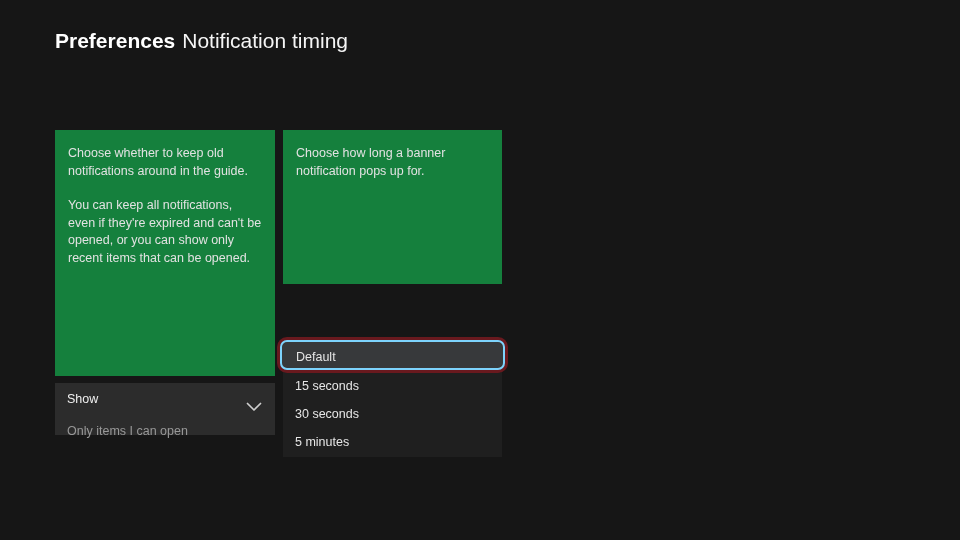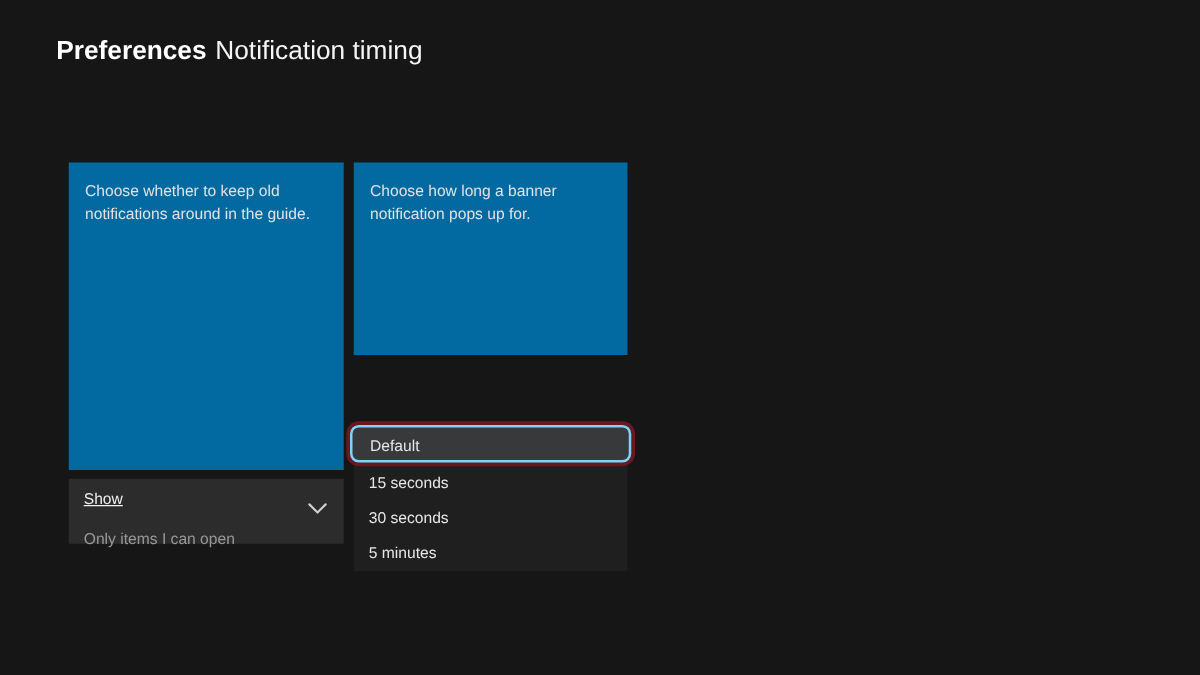--- a/index.html
+++ b/index.html
@@ -14,38 +14,38 @@
   }
   .screen {
     position: relative;
     width: 960px;
     height: 540px;
     background: #161616;
   }
   
   .header {
     position: absolute;
-    left: 45px;
+    left: 55px;
     top: 29px;
     font-size: 21px;
     color: #ffffff;
     white-space: nowrap;
   }
   .header .section { font-weight: 700; }
   .header .page { font-weight: 400; margin-left: 7px; color: #f5f5f5; }
 
   
   .col-left  { position: absolute; left: 55px;  width: 220px; }
   .col-right { position: absolute; left: 283px; width: 219px; }
 
   .info-panel {
     position: absolute;
     left: 0;
     width: 100%;
-    background: #0369a1;
+    background: #15803d;
     box-sizing: border-box;
     padding: 15px 13px 0 13px;
     color: #e2e2e2;
     font-size: 12.5px;
     line-height: 17.5px;
   }
   .info-panel p { margin: 0 0 17px 0; }
   .panel-keep  { top: 130px; height: 246px; }
   .panel-banner{ top: 130px; height: 154px; }
 
@@ -54,21 +54,21 @@
     position: absolute;
     top: 383px;
     left: 0;
     width: 100%;
     height: 52px;
     background: #2c2c2c;
     box-sizing: border-box;
     padding: 9px 12px 0 12px;
     cursor: pointer;
   }
-  .show-box .label { color: #efefef; font-size: 12.5px; display: block; text-decoration: underline; }
+  .show-box .label { color: #efefef; font-size: 12.5px; display: block; }
   .show-box .value { color: #989898; font-size: 12.5px; display: block; margin-top: 18px; }
   .show-box .chev {
     position: absolute;
     right: 13px;
     top: 19px;
     width: 16px;
     height: 10px;
   }
 
   
@@ -106,20 +106,21 @@
 
 <div class="screen">
 
   <div class="header">
     <span class="section">Preferences</span><span class="page">Notification timing</span>
   </div>
 
   <div class="col-left">
     <div class="info-panel panel-keep">
       <p>Choose whether to keep old notifications around in the guide.</p>
+      <p>You can keep all notifications, even if they're expired and can't be opened, or you can show only recent items that can be opened.</p>
     </div>
 
     <div class="show-box">
       <span class="label">Show</span>
       <span class="value">Only items I can open</span>
       <svg class="chev" viewBox="0 0 16 10">
         <path d="M1.5 1.5 L8 8 L14.5 1.5" stroke="#cfcfcf" stroke-width="1.7" fill="none" stroke-linecap="round" stroke-linejoin="round"></path>
       </svg>
     </div>
   </div>

